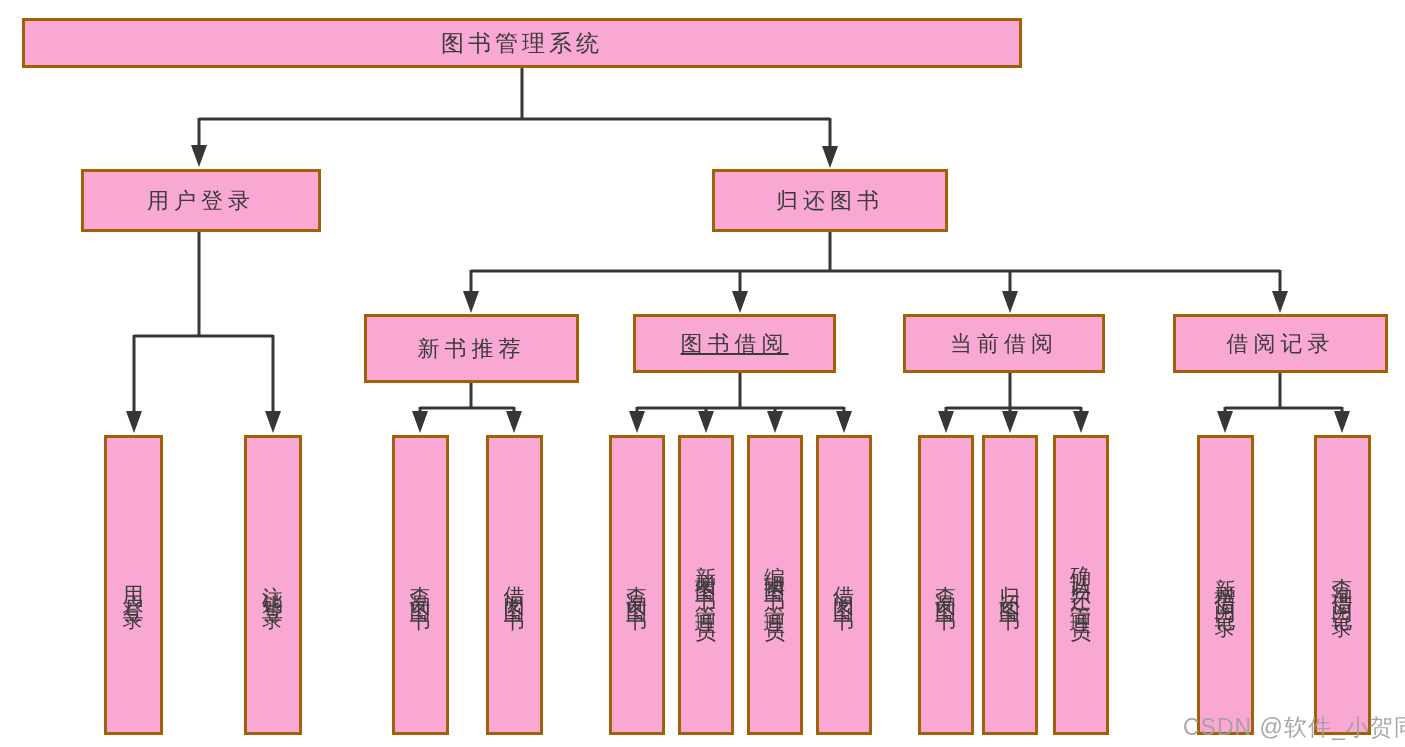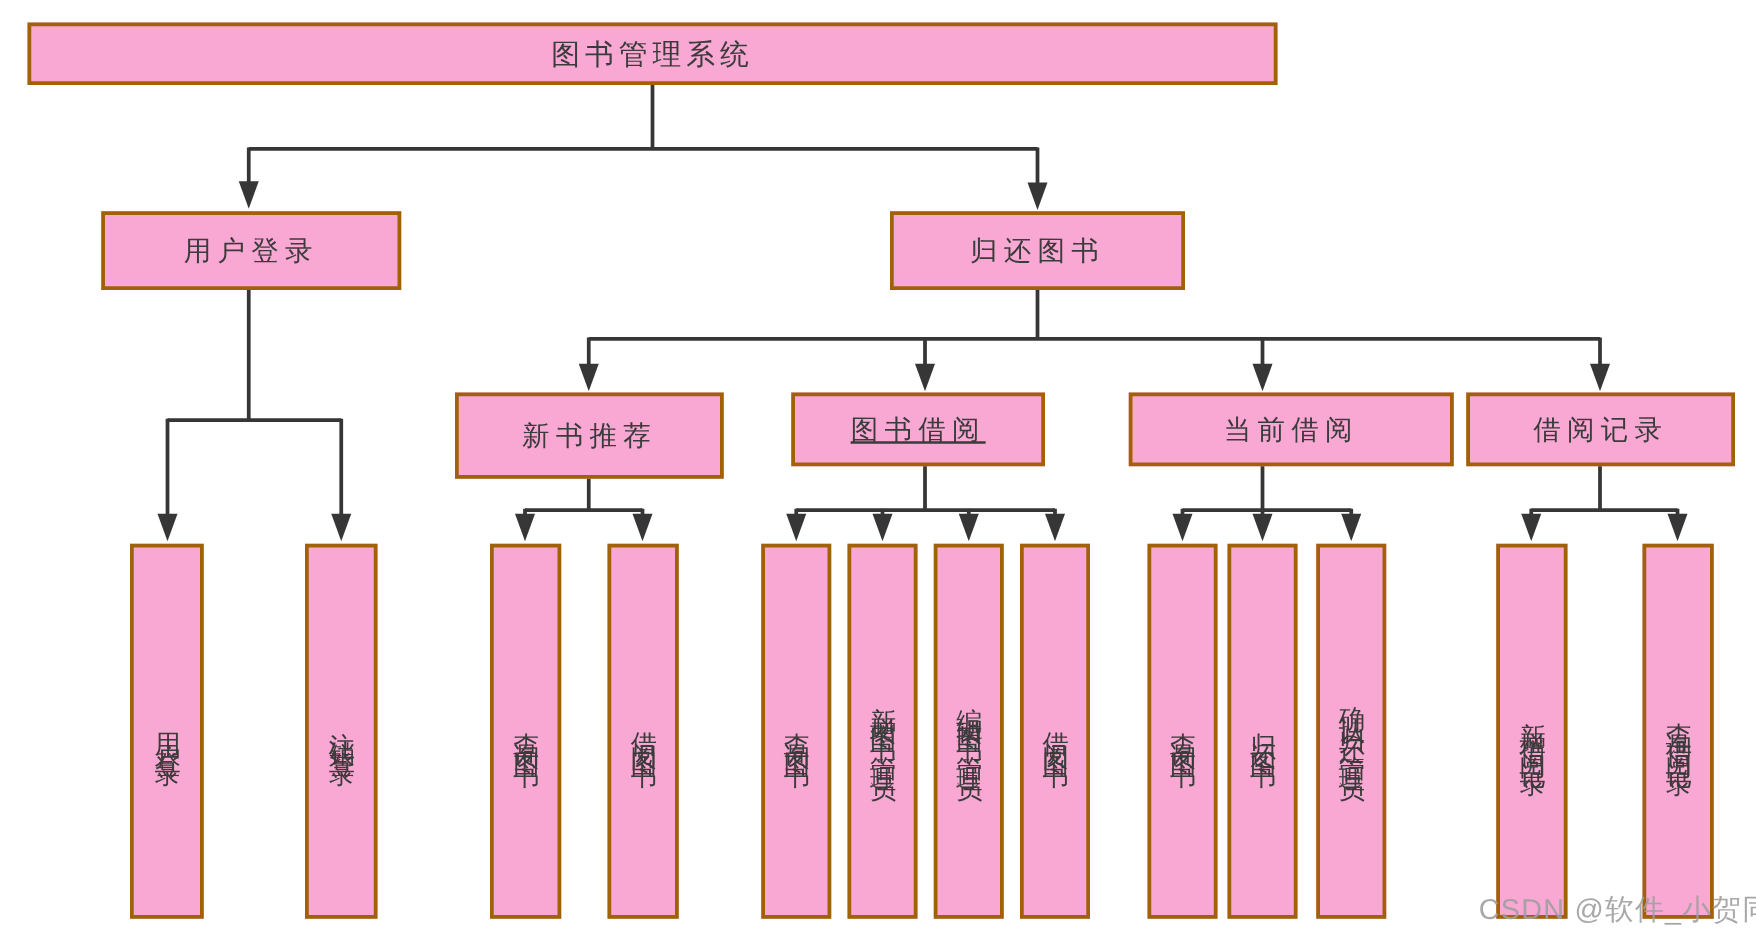--- a/index.html
+++ b/index.html
@@ -158,21 +158,21 @@
   <div class="box h2" style="left:712px; top:169px; width:236px; height:63px;">
     <span>归还图书</span>
   </div>
 
   <div class="box h2" style="left:364px; top:314px; width:215px; height:69px;">
     <span>新书推荐</span>
   </div>
   <div class="box h2" style="left:633px; top:314px; width:203px; height:59px;text-decoration:underline;">
     <span>图书借阅</span>
   </div>
-  <div class="box h2" style="left:903px; top:314px; width:260px; height:59px;">
+  <div class="box h2" style="left:903px; top:314px; width:202px; height:59px;">
     <span>当前借阅</span>
   </div>
   <div class="box h2" style="left:1173px; top:314px; width:215px; height:59px;">
     <span>借阅记录</span>
   </div>
 
   <div class="box v" style="left:104px; top:435px; width:59px; height:300px;">
     <span>用户登录</span>
   </div>
   <div class="box v" style="left:244px; top:435px; width:58px; height:300px;">

